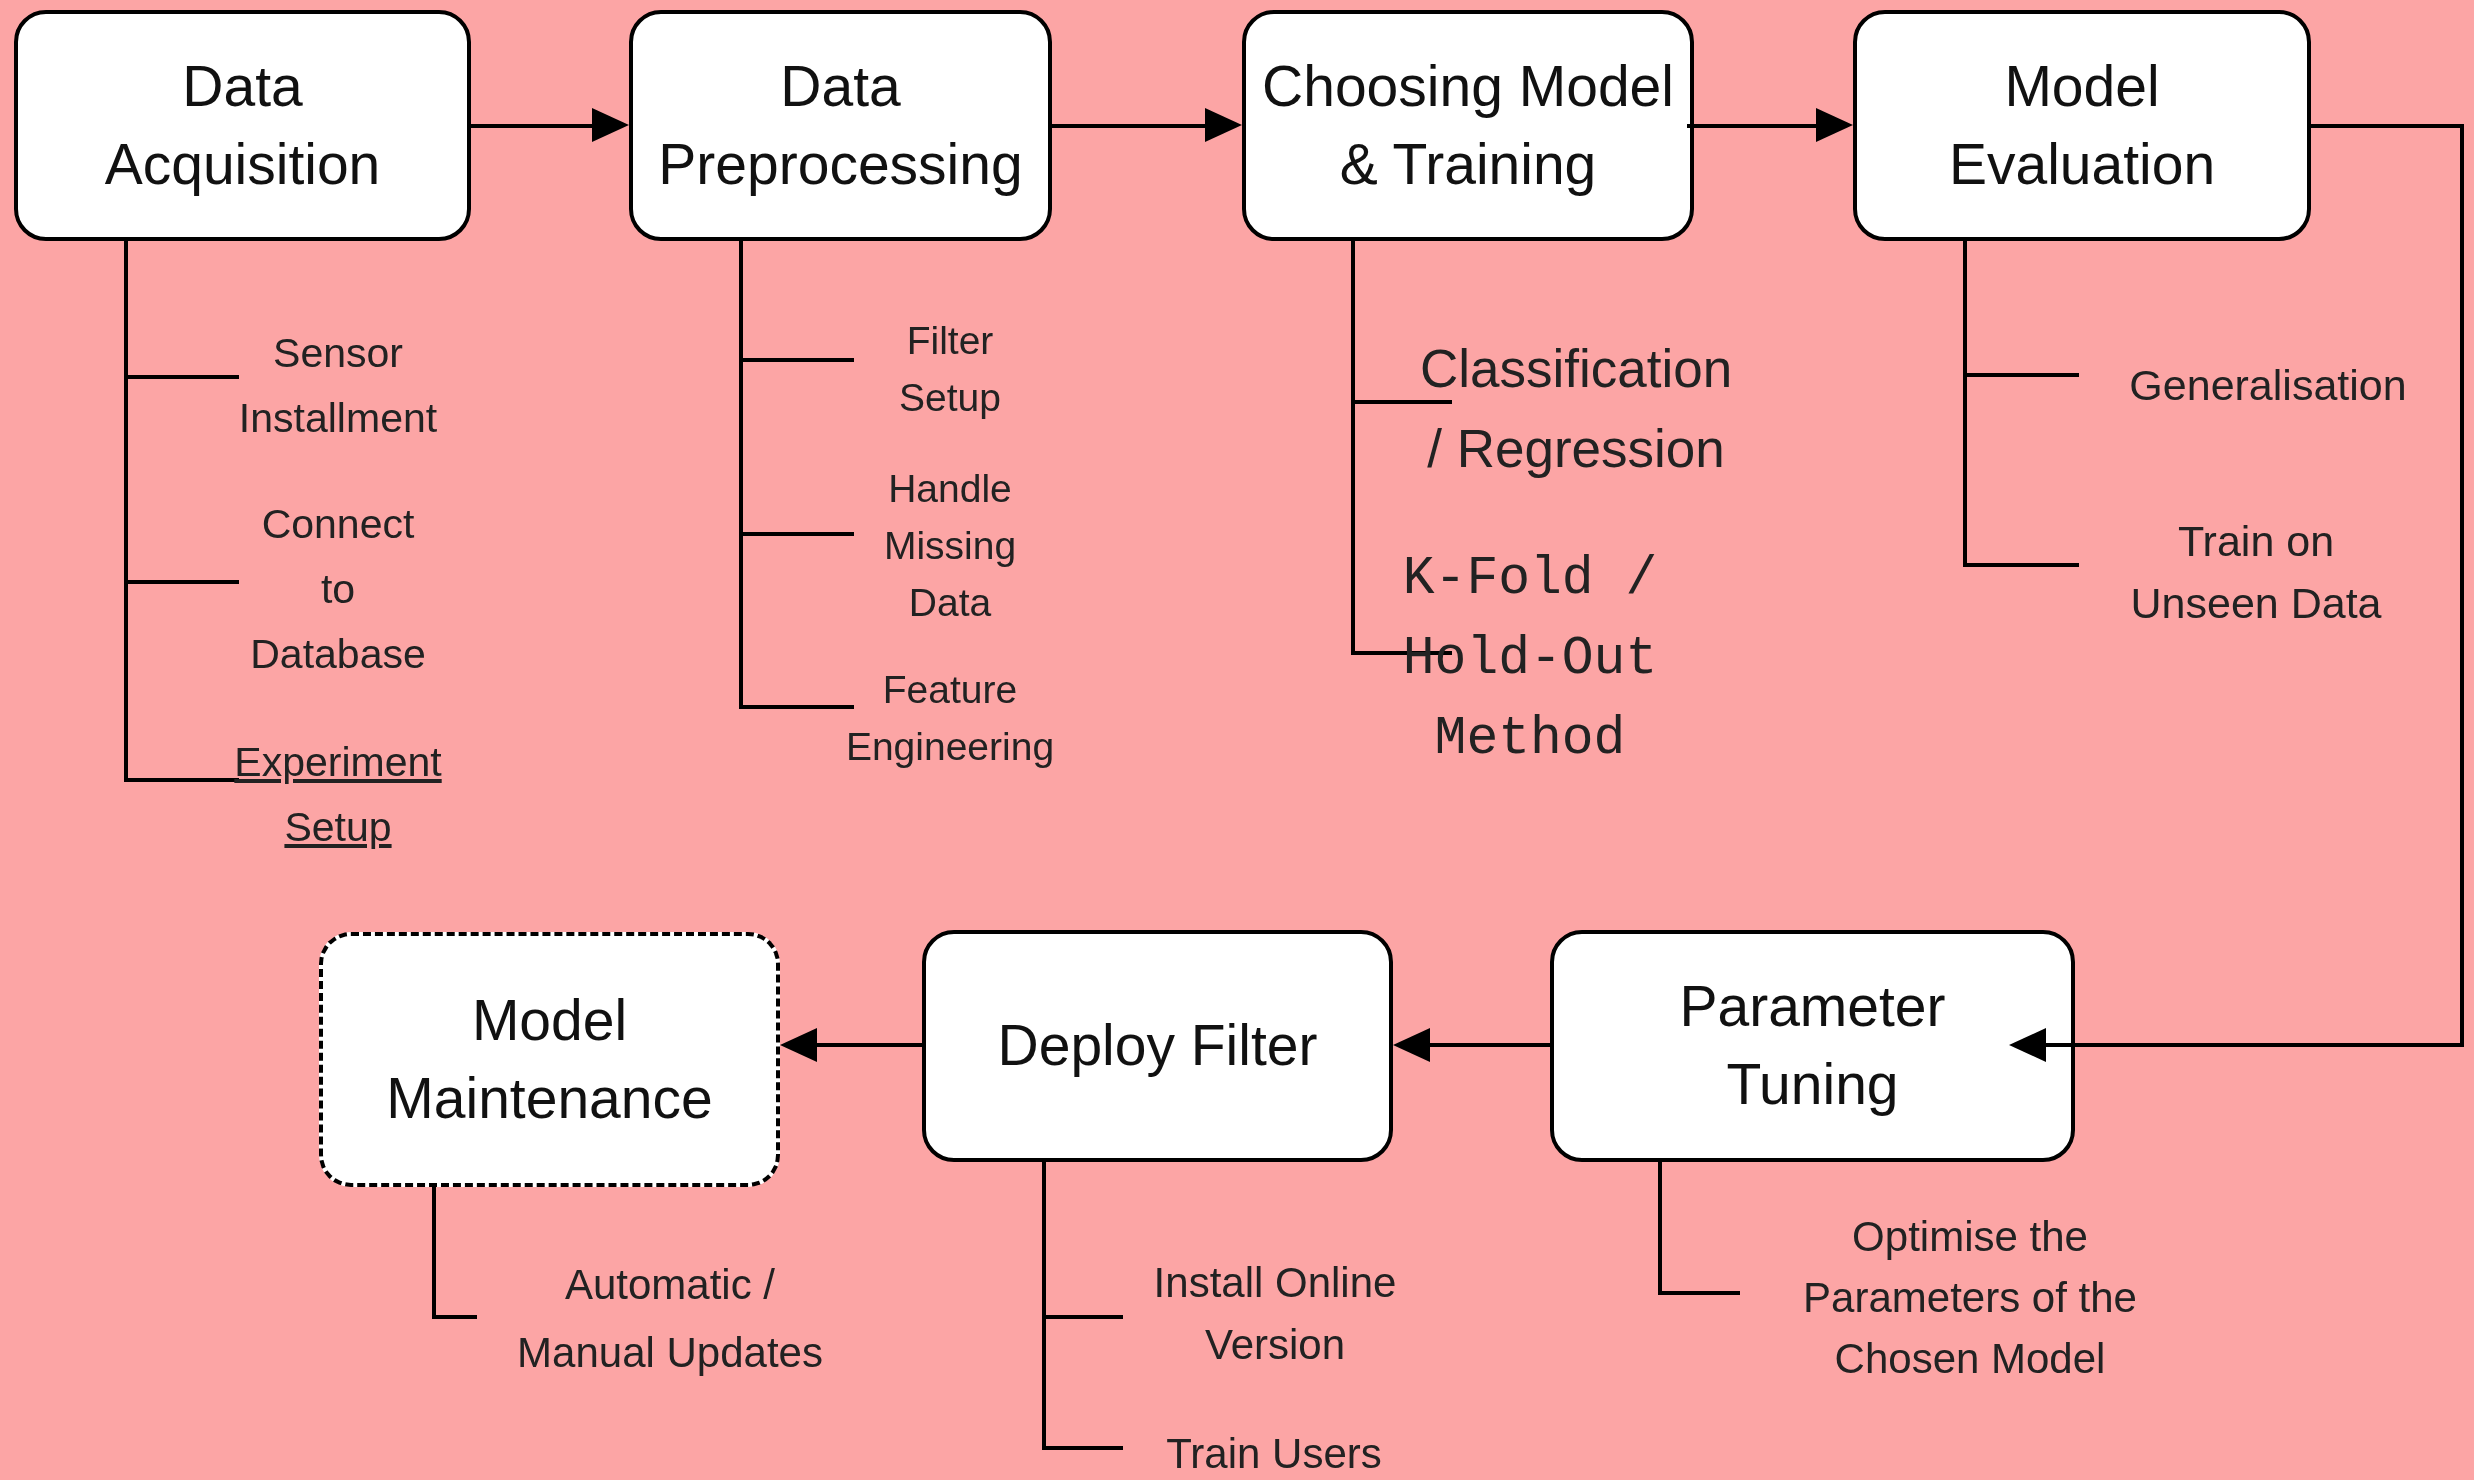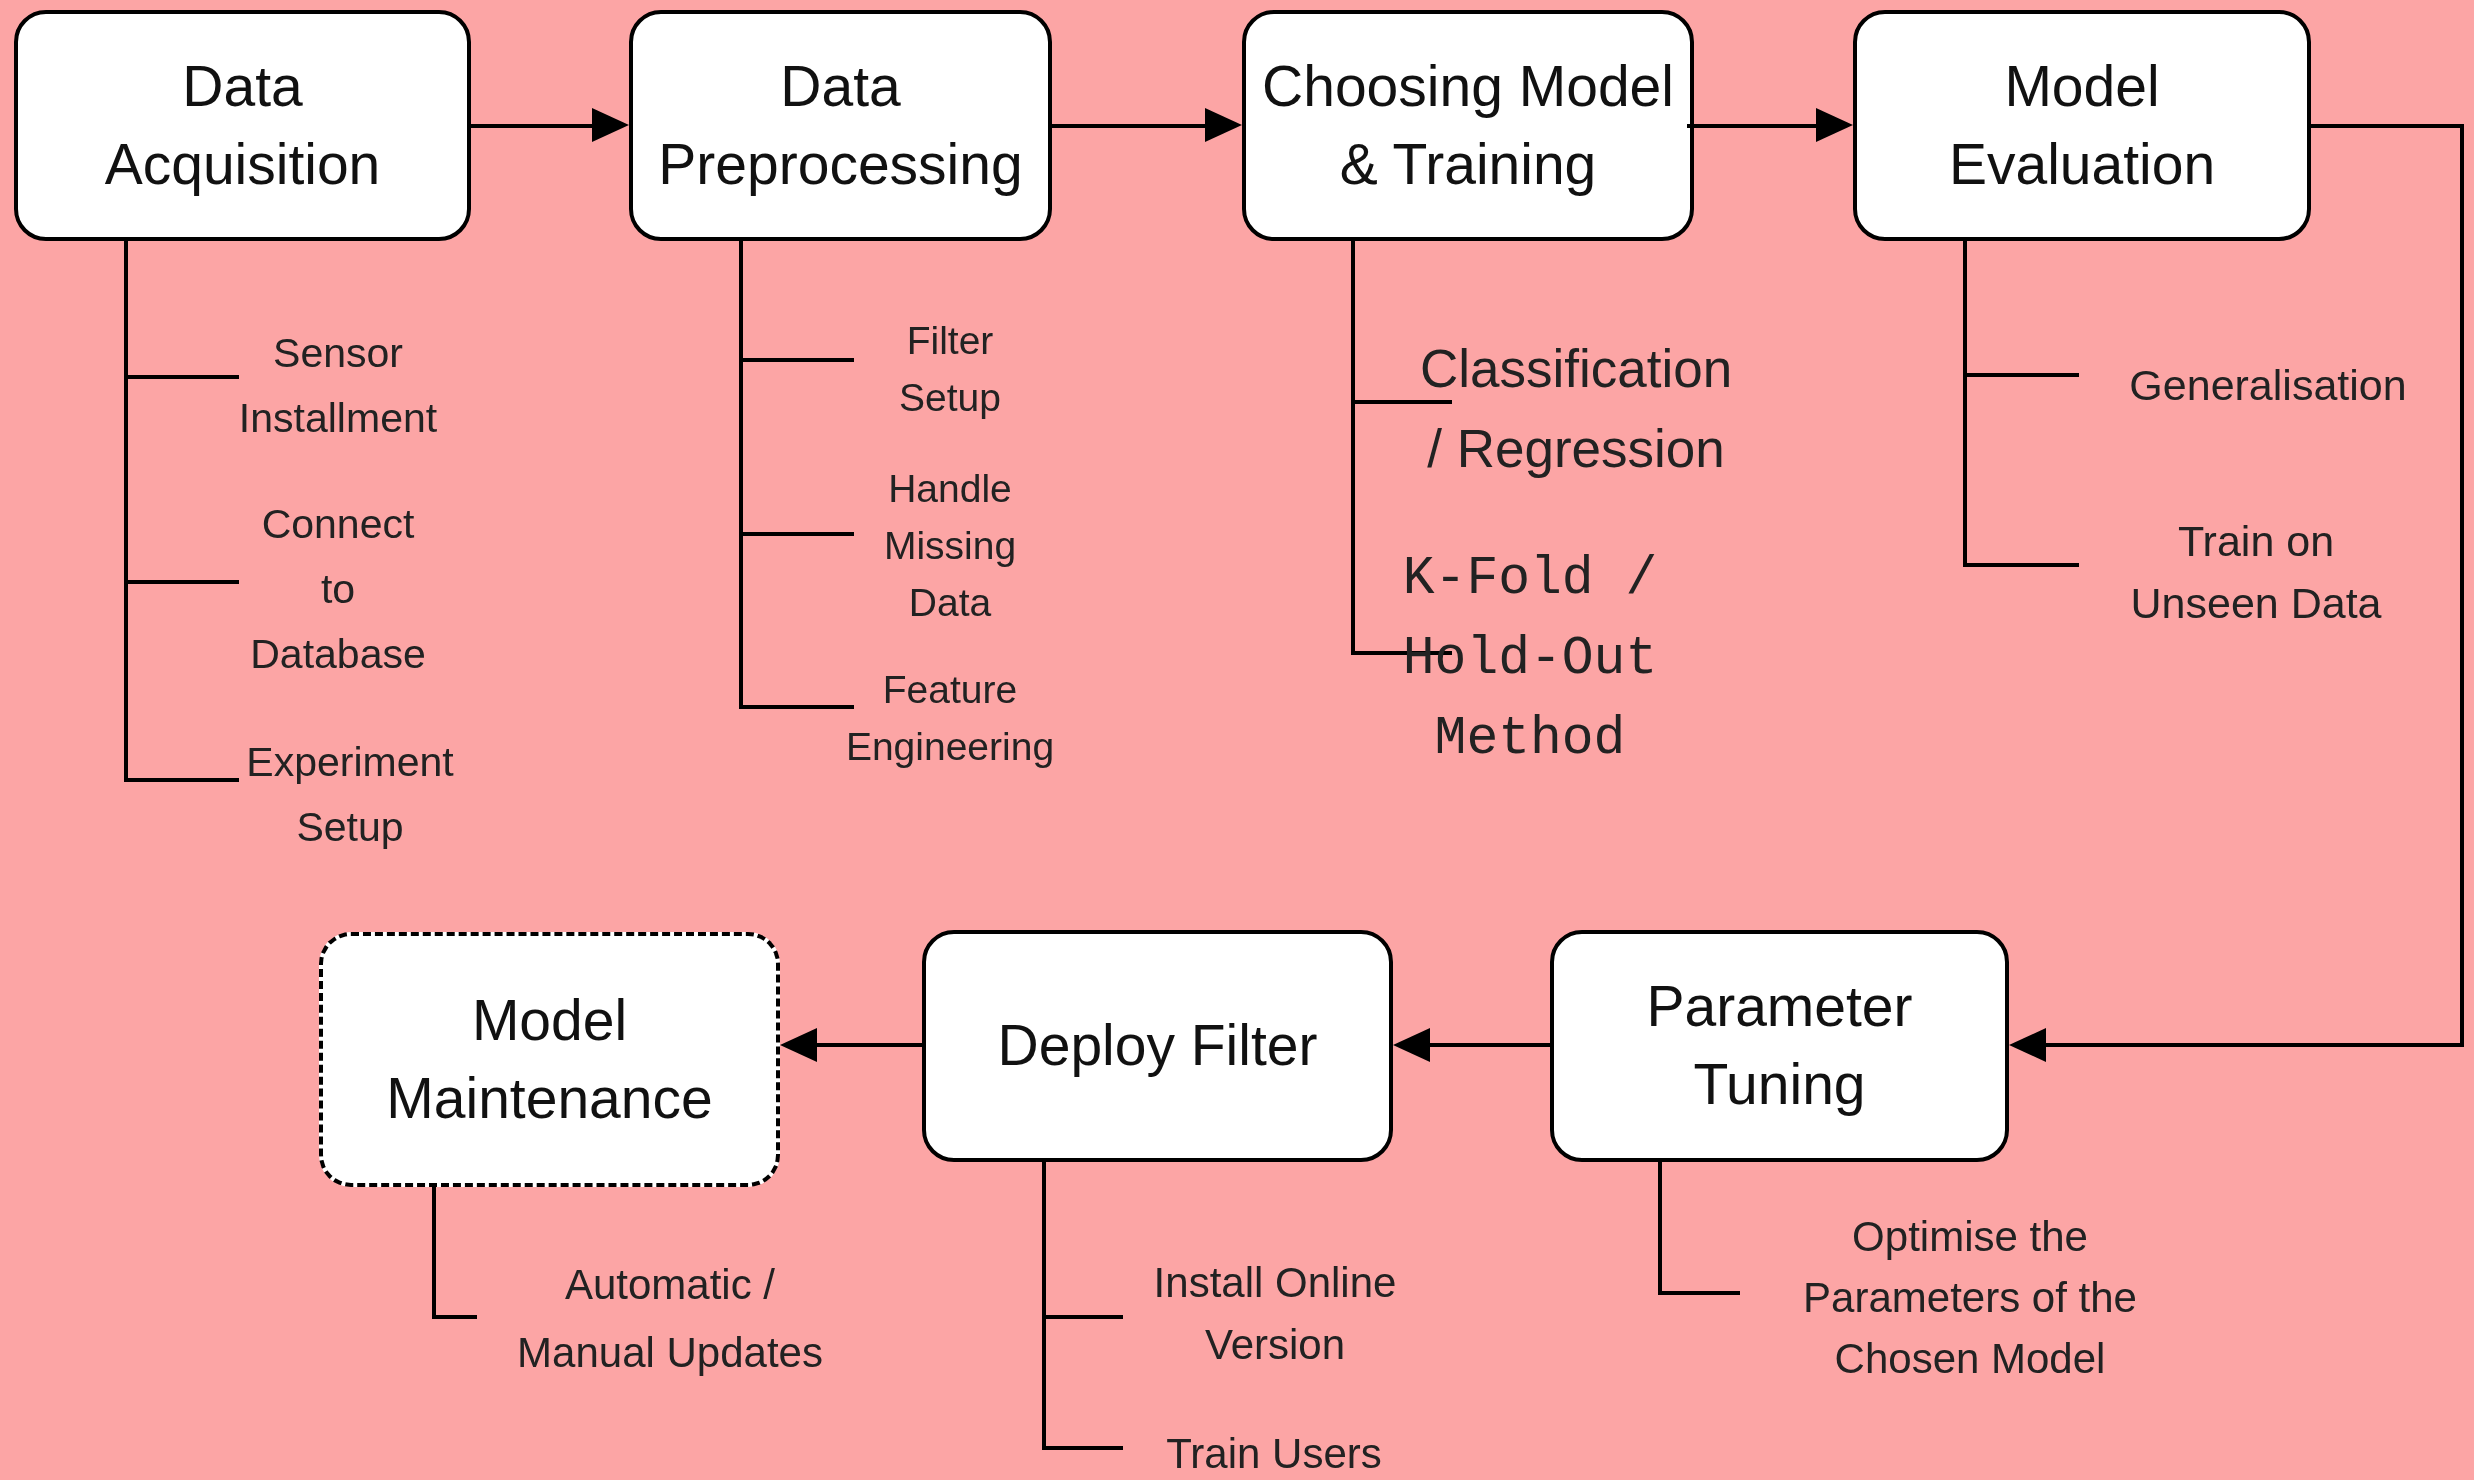--- a/index.html
+++ b/index.html
@@ -68,21 +68,21 @@
     <div>Evaluation</div>
   </div>
 
   <div class="node dashed" style="left:319px;top:932px;width:461px;height:255px;">
     <div>Model</div>
     <div>Maintenance</div>
   </div>
   <div class="node" style="left:922px;top:930px;width:471px;height:232px;">
     <div>Deploy Filter</div>
   </div>
-  <div class="node" style="left:1550px;top:930px;width:459px;height:232px;">
+  <div class="node" style="left:1550px;top:930px;width:525px;height:232px;">
     <div>Parameter</div>
     <div>Tuning</div>
   </div>
 
   <div class="hline" style="left:471px;top:124px;width:124px;"></div>
   <div class="arrow-r" style="left:592px;top:108px;"></div>
 
   <div class="hline" style="left:1052px;top:124px;width:154px;"></div>
   <div class="arrow-r" style="left:1205px;top:108px;"></div>
 
@@ -107,21 +107,21 @@
 
   <div class="subitem sub-a" style="left:338px;top:321px;">
     <div>Sensor</div>
     <div>Installment</div>
   </div>
   <div class="subitem sub-a" style="left:338px;top:492px;">
     <div>Connect</div>
     <div>to</div>
     <div>Database</div>
   </div>
-  <div class="subitem sub-a" style="left:350px;top:730px;">
+  <div class="subitem sub-a" style="left:338px;top:730px;text-decoration:underline;">
     <div>Experiment</div>
     <div>Setup</div>
   </div>
 
   <div class="vline" style="left:739px;top:241px;height:467px;"></div>
   <div class="hline" style="left:739px;top:358px;width:115px;"></div>
   <div class="hline" style="left:739px;top:532px;width:115px;"></div>
   <div class="hline" style="left:739px;top:705px;width:115px;"></div>
 
   <div class="subitem sub-b" style="left:950px;top:312px;">

